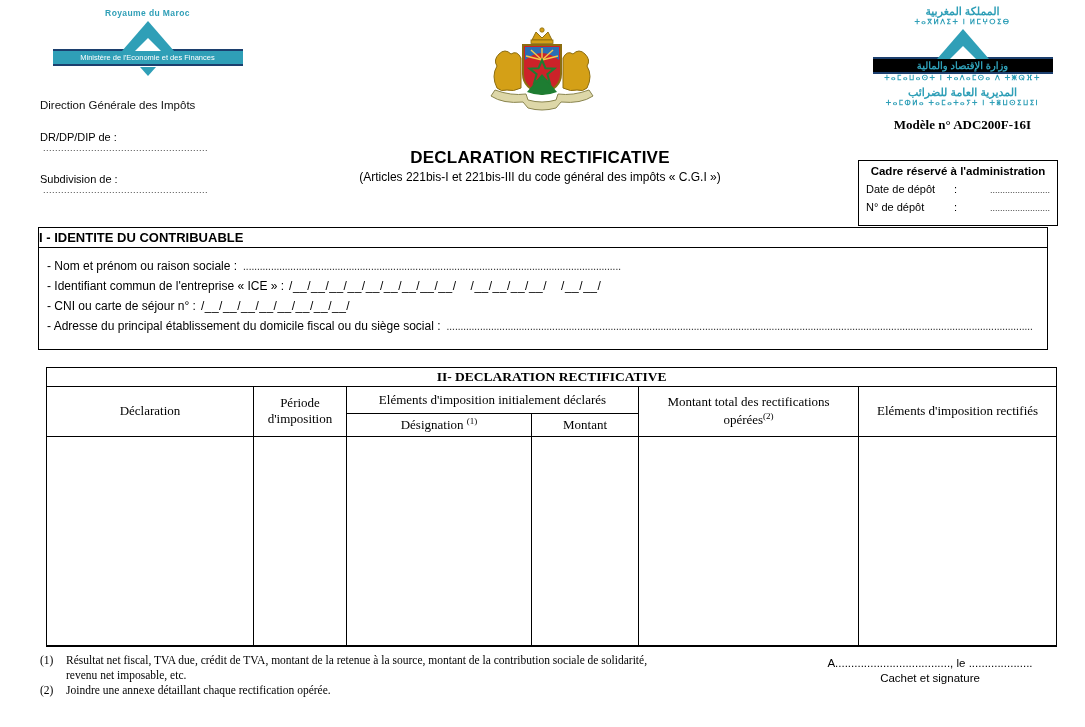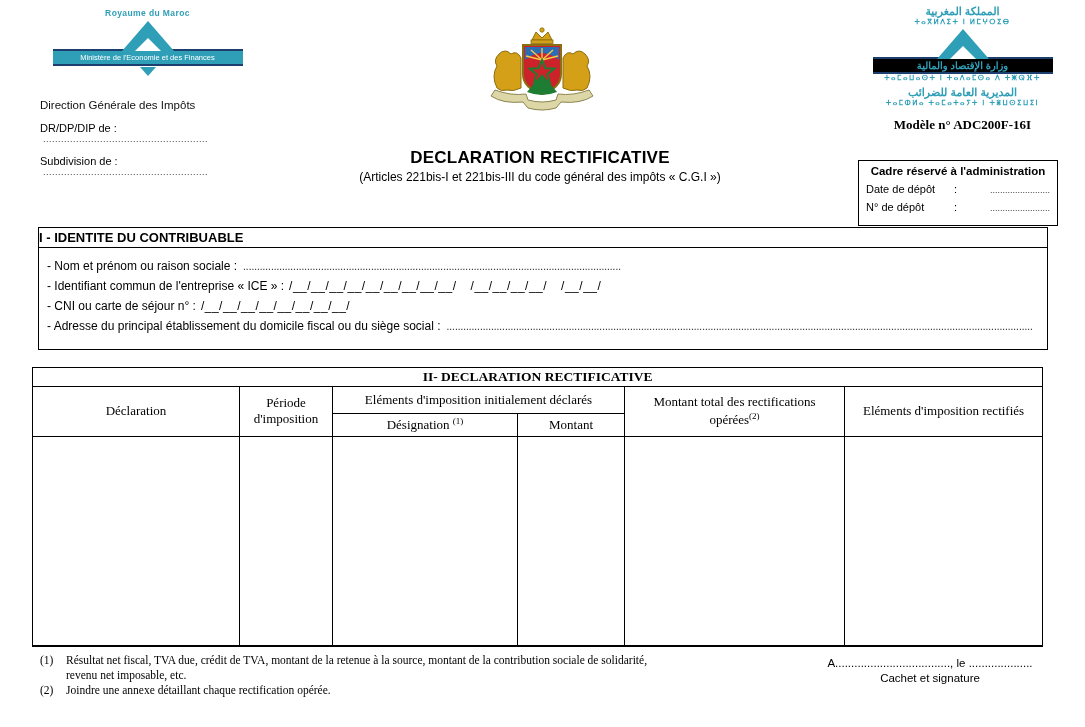--- a/index.html
+++ b/index.html
@@ -17,21 +17,21 @@
   .logo-tri { width:0; height:0; margin:3px auto 0; border-left:26px solid transparent;
     border-right:26px solid transparent; border-bottom:30px solid #2f9fb7; position:relative; }
   .logo-tri .notch { position:absolute; left:-13px; top:17px; width:0; height:0;
     border-left:13px solid transparent; border-right:13px solid transparent; border-bottom:13px solid #fff; }
   .logo-banner { margin:-2px auto 0; width:190px; background:#2f9fb7; color:#fff;
     border-top:2px solid #1c3f6e; border-bottom:2px solid #1c3f6e;
     font-size:7.5px; font-weight:normal; padding:2px 2px; white-space:nowrap; }
   .logo-tri-dn { width:0; height:0; margin:1px auto 0; border-left:8px solid transparent;
     border-right:8px solid transparent; border-top:9px solid #2f9fb7; }
   .dgi { font-size:11.5px; color:#111; margin-top:23px; text-align:left; }
-  .fld { text-align:left; font-size:11px; margin-top:11px; }
+  .fld { text-align:left; font-size:11px; margin-top:20px; }
   .fld-dots { text-align:left; font-size:9px; color:#333; letter-spacing:.5px; margin-left:3px;
     width:165px; overflow:hidden; white-space:nowrap; height:10px; }
 
   
   .coat { position:absolute; left:483px; top:26px; width:118px; height:88px; }
 
   
   .hdr-right { position:absolute; left:845px; top:5px; width:235px; text-align:center; }
   .ar-big { font-size:11px; font-weight:bold; direction:rtl; }
   .tif { font-size:7px; letter-spacing:1.5px; font-weight:bold; }
@@ -58,21 +58,21 @@
   .sec1 { position:absolute; left:38px; top:227px; width:1010px; height:123px; border:1px solid #000; }
   .sec1-title { border-bottom:1px solid #000; font-size:13px; font-weight:bold;
     padding:2px 0 2px 0; }
   .sec1-body { padding:5px 8px 0 8px; font-size:12px; }
   .sec1-line { display:flex; align-items:baseline; white-space:nowrap; margin-top:6px; }
   .grow-dots { flex:1; overflow:hidden; white-space:nowrap; font-size:10px; color:#222; margin:0 6px; }
   .cells { letter-spacing:.5px; }
   .gap { display:inline-block; width:14px; }
 
   
-  .sec2 { position:absolute; left:32px; top:367px; width:1010px; }
+  .sec2 { position:absolute; left:46px; top:367px; width:1010px; }
   table { border-collapse:collapse; width:1010px; table-layout:fixed; }
   td,th { border:1px solid #000; font-weight:normal; }
   .t-title { font-size:13.5px; font-weight:bold; text-align:center; padding:1px 0; }
   .t-head { font-size:13px; text-align:center; vertical-align:middle; padding:2px 4px; line-height:1.25; }
   .t-body td { height:210px; border-bottom:2px solid #000; }
   sup { font-size:9px; }
 
   
   .foot { position:absolute; left:40px; top:653px; width:610px; font-size:11.5px; line-height:1.32; }
   .foot-item { display:flex; }

